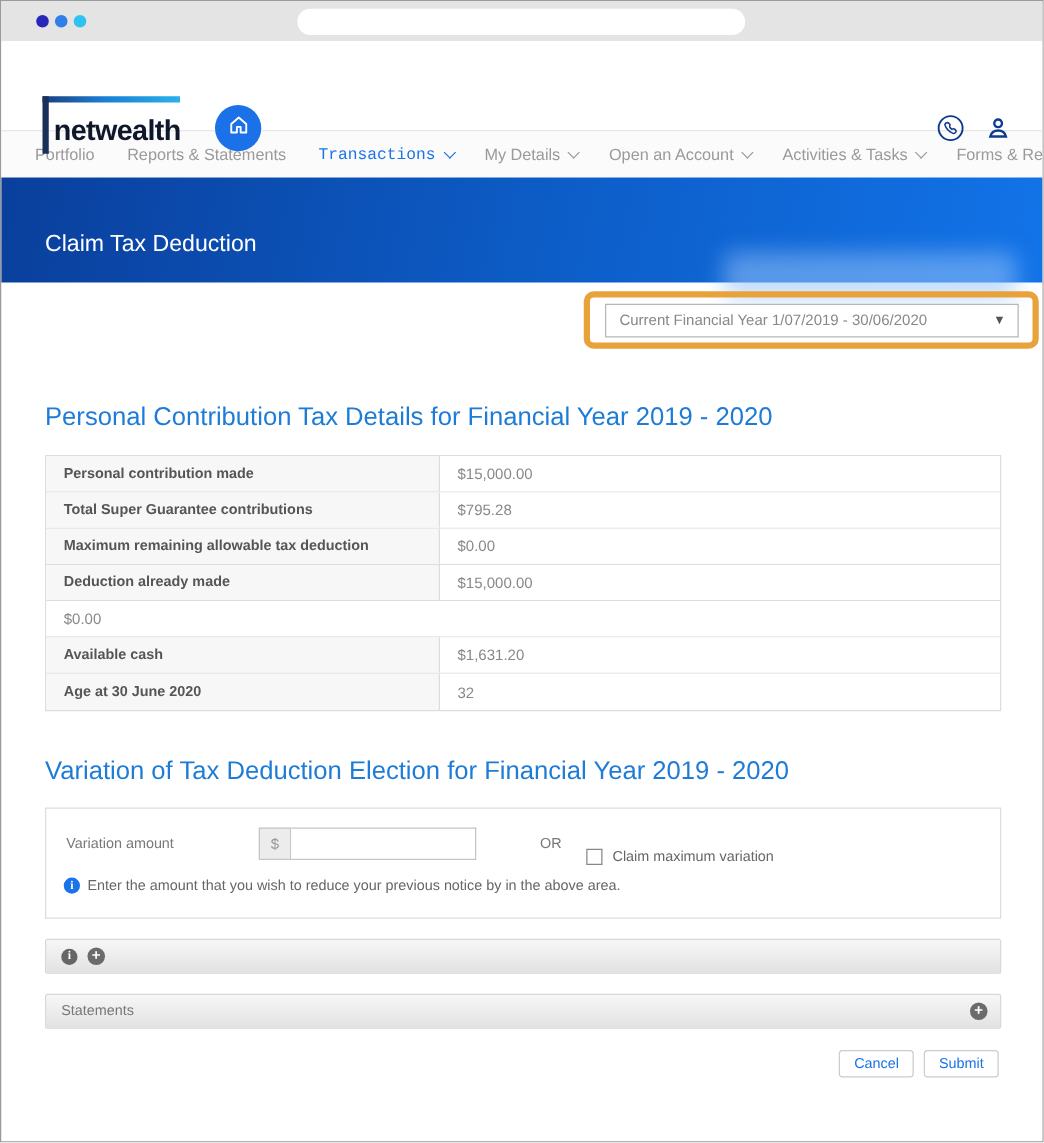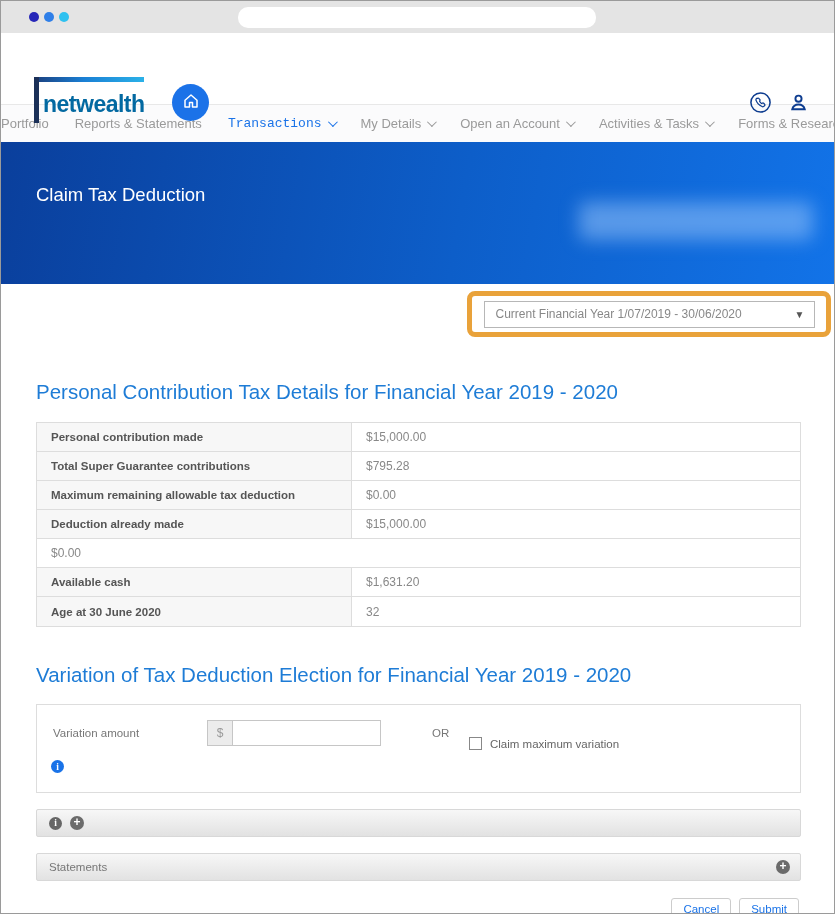--- a/index.html
+++ b/index.html
@@ -15,34 +15,34 @@
   .dot1 { background:#2626b8; }
   .dot2 { background:#2f7fe8; }
   .dot3 { background:#2fc1f0; }
   .addressbar { position:absolute; left:237px; top:6px; width:358px; height:21px; background:#fff; border-radius:10px; }
 
   
   .header { height:71px; background:#fff; position:relative; }
   .logo { position:absolute; left:33px; top:44px; width:120px; height:48px; }
   .logo-vbar { position:absolute; left:0; top:0; width:5px; height:46px; background:#1b3058; }
   .logo-hbar { position:absolute; left:0; top:0; width:110px; height:5px; background:linear-gradient(90deg,#1b3f7e 0%,#1a7fd4 45%,#2bb1e8 100%); }
-  .logo-text { position:absolute; left:9px; top:14px; font-size:23px; font-weight:bold; color:#0369a1; letter-spacing:-0.5px; }
+  .logo-text { position:absolute; left:9px; top:14px; font-size:23px; font-weight:bold; color:#0f172a; letter-spacing:-0.5px; }
   .home-btn { position:absolute; left:171px; top:51px; width:37px; height:37px; border-radius:50%; background:#1b72e8; display:flex; align-items:center; justify-content:center; cursor:pointer; }
   .hdr-icons { position:absolute; right:24px; top:58px; display:flex; gap:15px; align-items:center; }
   .hdr-icon { width:23px; height:23px; cursor:pointer; }
 
   
-  .nav { height:38px; background:#fbfbfc; border-top:1px solid #e8e8e8; display:flex; align-items:center; gap:26px; }
+  .nav { height:38px; background:#fbfbfc; border-top:1px solid #e8e8e8; display:flex; align-items:center; padding-left:27px; gap:26px; }
   .nav-item { font-size:13px; color:#9a9a9a; display:flex; align-items:center; gap:6px; cursor:pointer; white-space:nowrap; }
   .nav-item.active { color:#1a73e8;font-family:Liberation Mono, monospace; }
   .chev { width:7px; height:7px; border-right:1.5px solid #9a9a9a; border-bottom:1.5px solid #9a9a9a; transform:rotate(45deg) translateY(-2px); display:inline-block; }
   .nav-item.active .chev { border-color:#1a73e8; }
 
   
-  .banner { height:142px; background:linear-gradient(100deg,#0a3f9c 0%,#0d5ec9 55%,#1273e8 100%); position:relative; }
+  .banner { height:84px; background:linear-gradient(100deg,#0a3f9c 0%,#0d5ec9 55%,#1273e8 100%); position:relative; }
   .banner-title { position:absolute; left:35px; top:42px; color:#fff; font-size:18.5px; font-weight:500; }
   .banner-blur { position:absolute; left:578px; top:198px; width:234px; height:38px; background:rgba(150,195,250,0.55); border-radius:6px; filter:blur(9px); top:60px; left:578px; }
 
   
   .fy-row { position:relative; height:70px; }
   .fy-label { position:absolute; left:35px; top:29px; font-size:11.5px; color:#777; }
   .fy-highlight { position:absolute; left:466px; top:7px; width:364px; height:46px; border:5px solid #e9a23a; border-radius:8px; display:flex; align-items:center; justify-content:center; }
   .fy-select { width:331px; height:27px; border:1px solid #b7b7b7; background:#fff; display:flex; align-items:center; position:relative; cursor:pointer; }
   .fy-select-text { font-size:12px; color:#888; padding-left:11px; }
   .fy-arrow { position:absolute; right:9px; top:7px; font-size:10px; color:#555; }
@@ -210,20 +210,21 @@
       <span class="v-prefix">$</span>
       <input class="v-input" type="text" value="" style="">
     </div>
     <span class="v-or">OR</span>
     <div class="v-check-wrap">
       <span class="v-checkbox"></span>
       <span class="v-check-label">Claim maximum variation</span>
     </div>
     <div class="v-info">
       <span class="info-i-blue">i</span>
+      <span class="v-info-text">Enter the amount that you wish to reduce your previous notice by in the above area.</span>
     </div>
   </div>
 
   <div class="accordion acc1">
     <span class="info-i-grey">i</span>
     <span class="plus-circle">+</span>
   </div>
   <div class="accordion acc2">
     <span class="acc-label">Statements</span>
     <span class="plus-circle">+</span>

